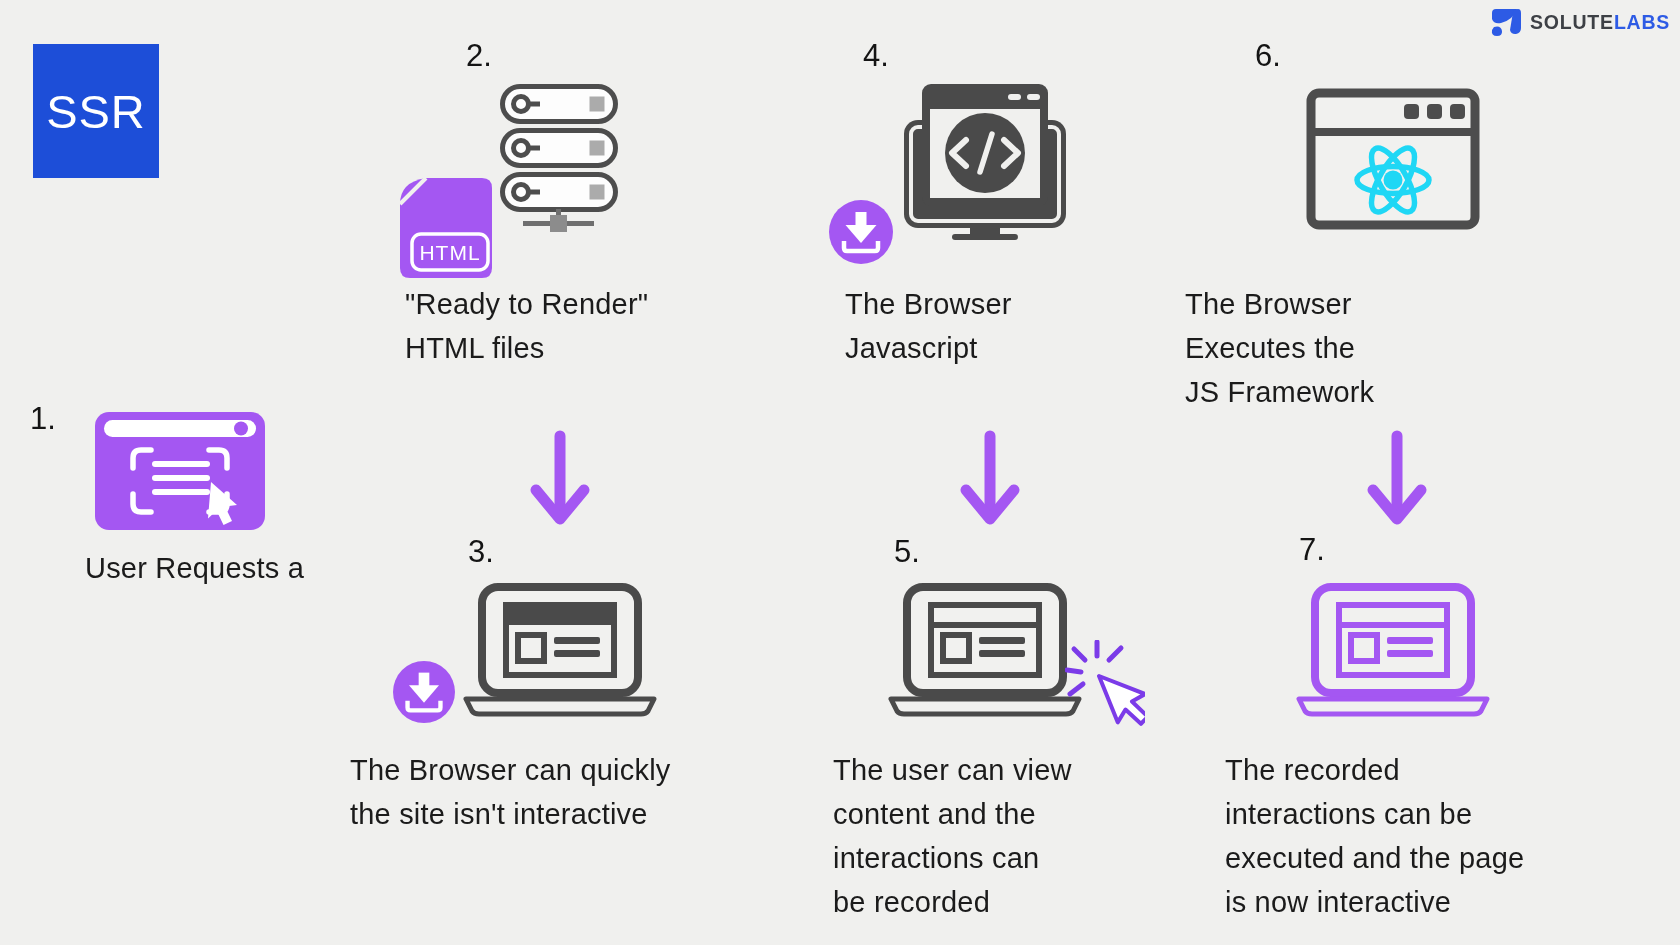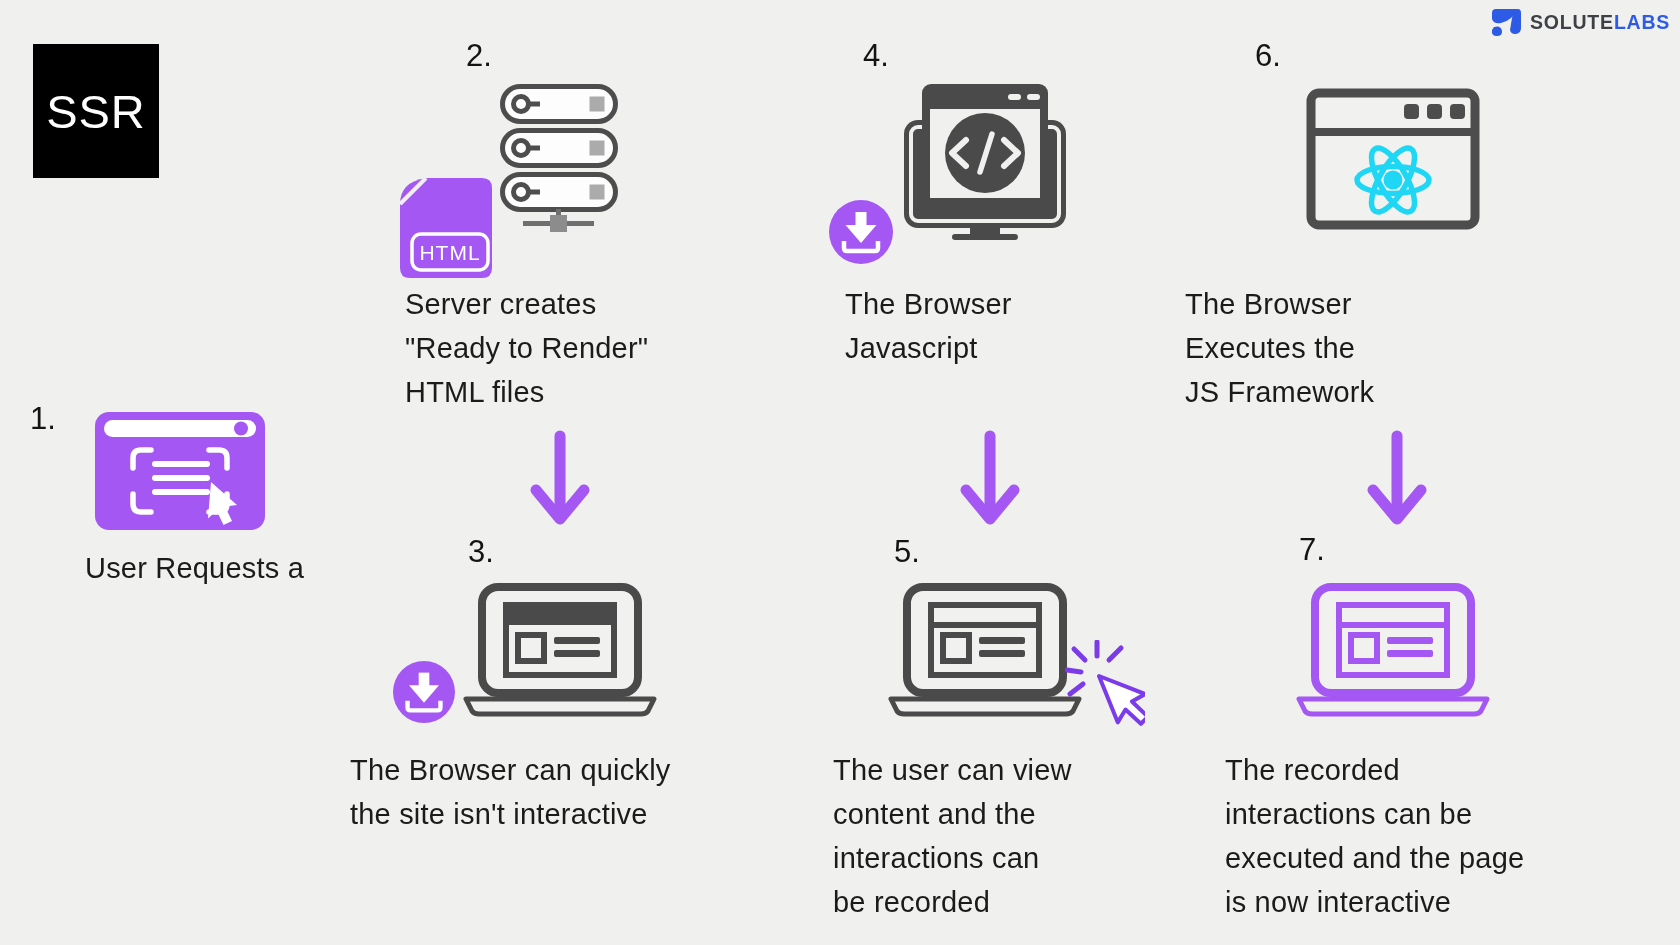--- a/index.html
+++ b/index.html
@@ -1,19 +1,19 @@
 <!DOCTYPE html>
 <html><head>
 <meta charset="utf-8">
 <style>
   html,body{margin:0;padding:0;}
   .canvas{position:relative;width:1680px;height:945px;background:#f0f0ee;overflow:hidden;
           font-family:"Liberation Sans",sans-serif;color:#1b1b1b;}
   .icon{position:absolute;display:block;}
-  .ssr{position:absolute;left:33px;top:44px;width:126px;height:134px;background:#000000;
+  .ssr{position:absolute;left:33px;top:44px;width:126px;height:134px;background:#1d4ed8;
        display:flex;align-items:center;justify-content:center;font-size:47px;color:#ffffff;
        font-weight:500;letter-spacing:1px;}
   .logo{position:absolute;left:1489px;top:6px;display:flex;align-items:center;gap:7px;}
   .logo-text{font-size:19.5px;letter-spacing:0.8px;}
   .logo-solute{color:#3d4045;font-weight:600;}
   .logo-labs{color:#2d5be5;font-weight:700;}
   .num{position:absolute;font-size:31px;font-weight:500;color:#141414;line-height:1;}
   .caption{position:absolute;font-size:29px;line-height:44px;font-weight:500;letter-spacing:0.2px;color:#1b1b1b;}
   .caption span{display:block;white-space:nowrap;}
 </style>
@@ -197,21 +197,20 @@
     <rect x="92" y="54" width="46" height="7" rx="2" fill="#a457f2"></rect>
     <rect x="92" y="67" width="46" height="7" rx="2" fill="#a457f2"></rect>
     <path d="M4,116 H192 L186,128 Q184,131 179,131 H17 Q12,131 10,128 Z" fill="#f1f1ef" stroke="#a457f2" stroke-width="5" stroke-linejoin="round"></path>
   </svg>
 
   <div class="caption" style="left:85px;top:546px">
     <span>User Requests a</span>
   </div>
 
   <div class="caption" style="left:405px;top:282px">
-    <span>Server creates</span>
     <span>"Ready to Render"</span>
     <span>HTML files</span>
   </div>
 
   <div class="caption" style="left:350px;top:748px">
     <span>The Browser can quickly</span>
     <span>the site isn't interactive</span>
   </div>
 
   <div class="caption" style="left:845px;top:282px">

